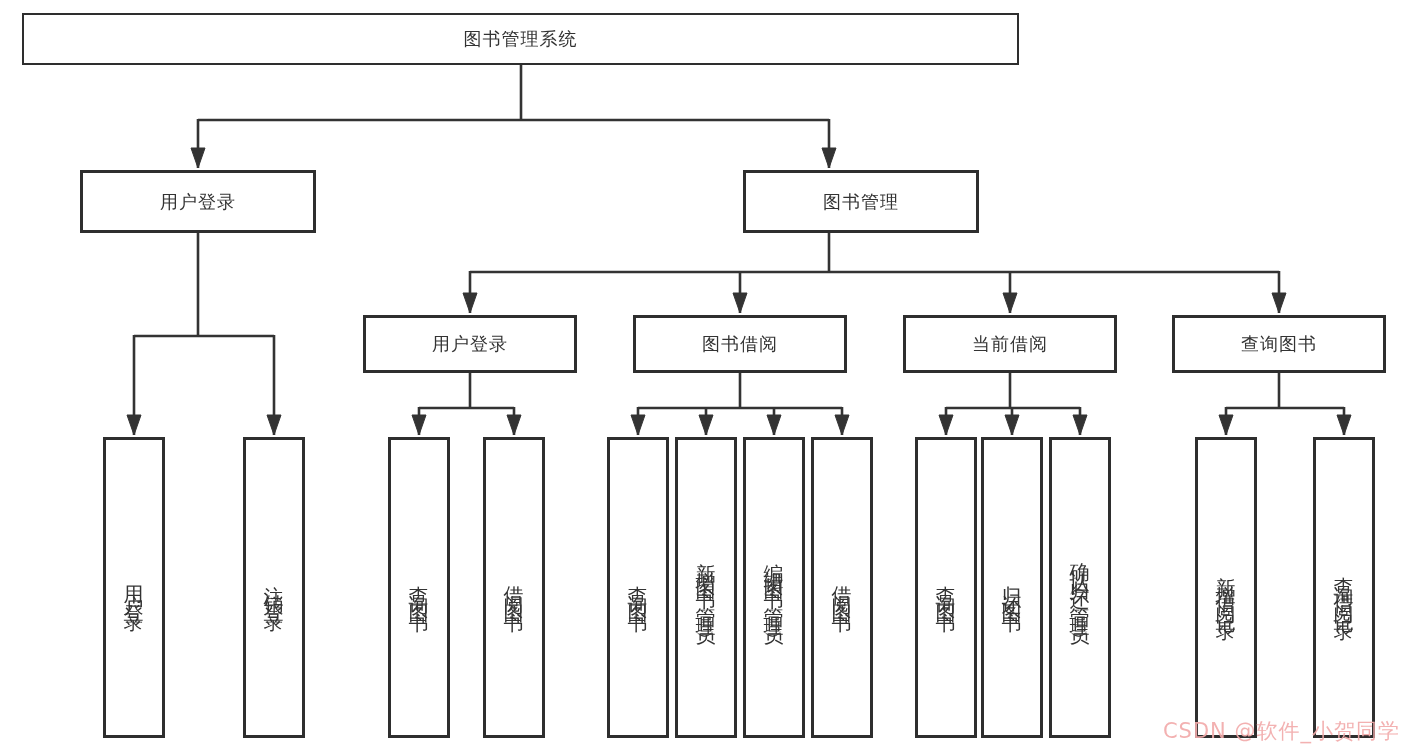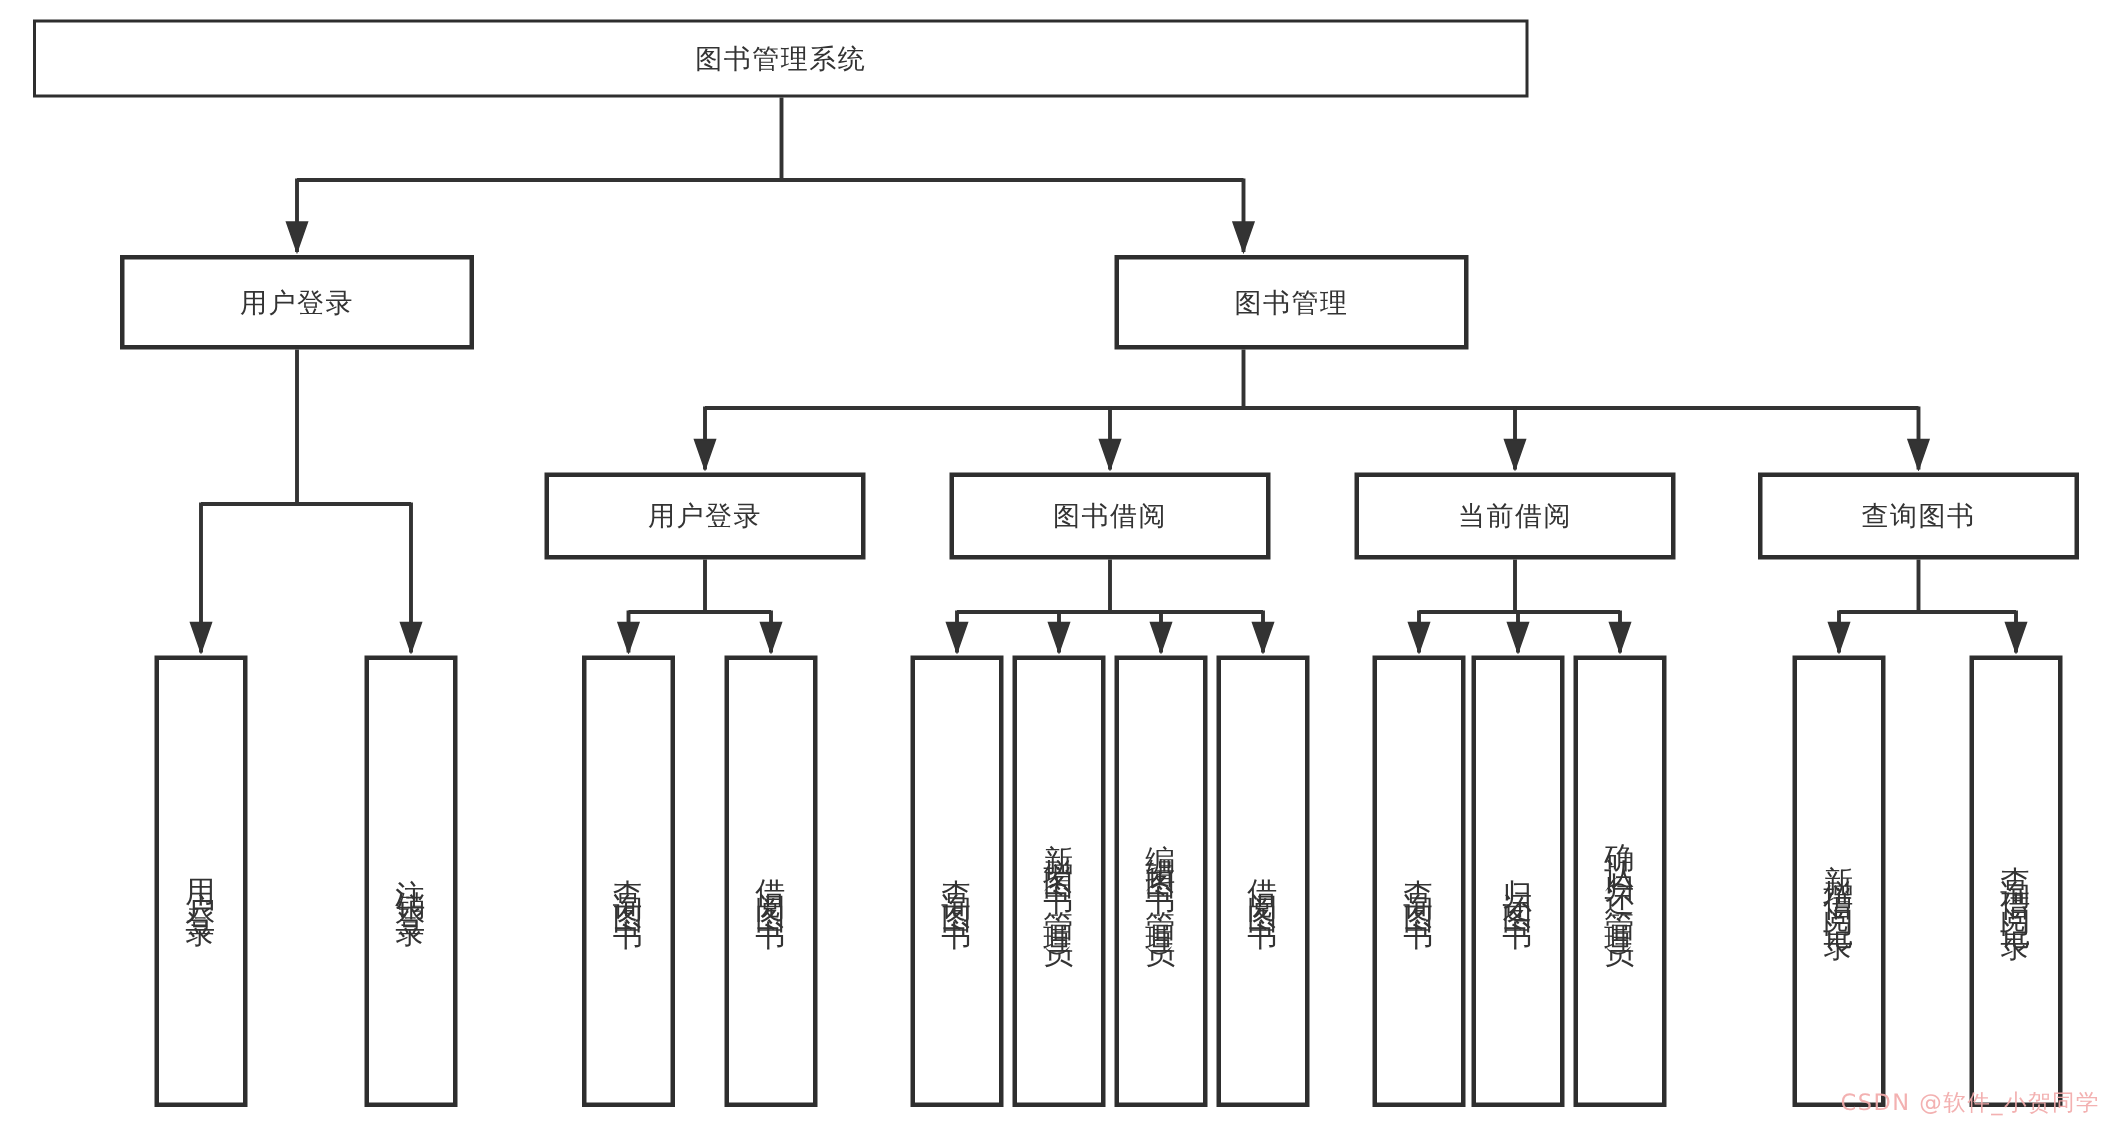--- a/index.html
+++ b/index.html
@@ -75,21 +75,21 @@
   .leaf-8  { left: 915px; }
   .leaf-9  { left: 981px; }
   .leaf-10 { left: 1049px; }
   .leaf-11 { left: 1195px; }
   .leaf-12 { left: 1313px; }
 
   .watermark {
     position: absolute;
     right: 5px;
     bottom: 2px;
-    font-size: 15px;
+    font-size: 21px;
     color: #f2abab;
     opacity: 0.92;
     z-index: 3;
     letter-spacing: 1px;
   }
 </style>
 </head>
 <body>
 
 <div class="canvas">

